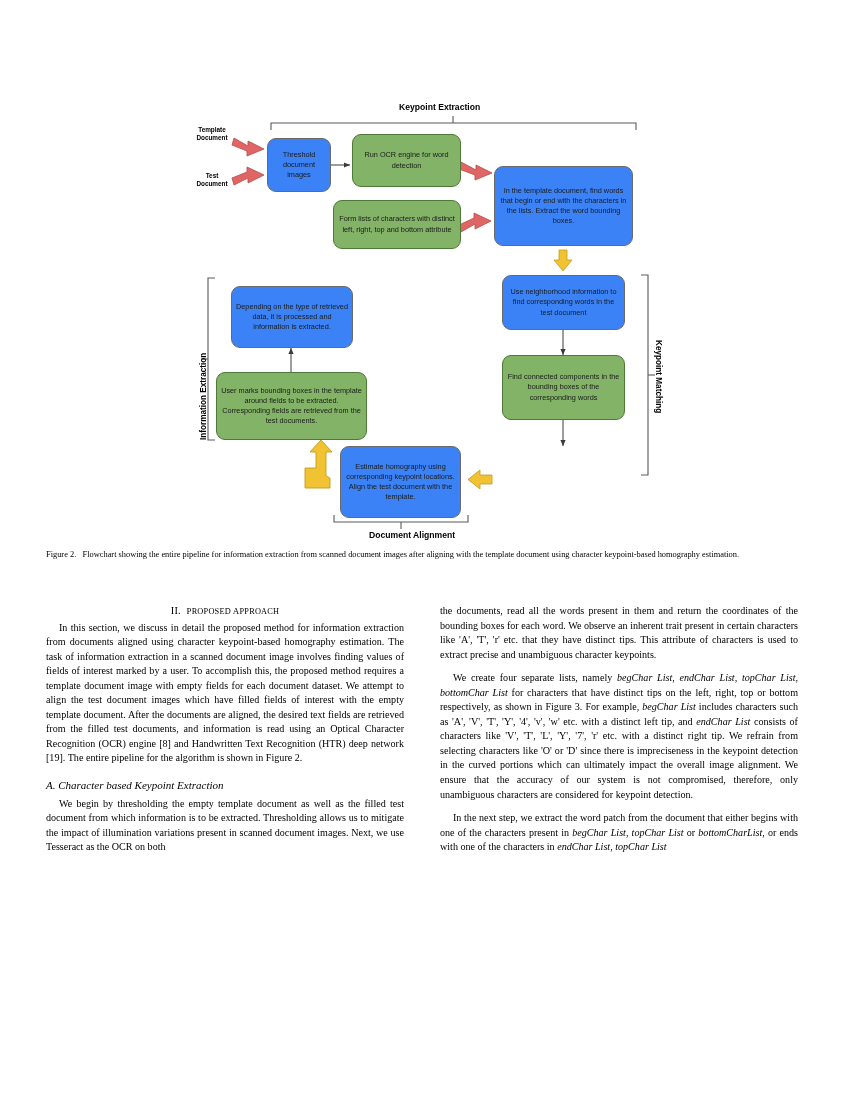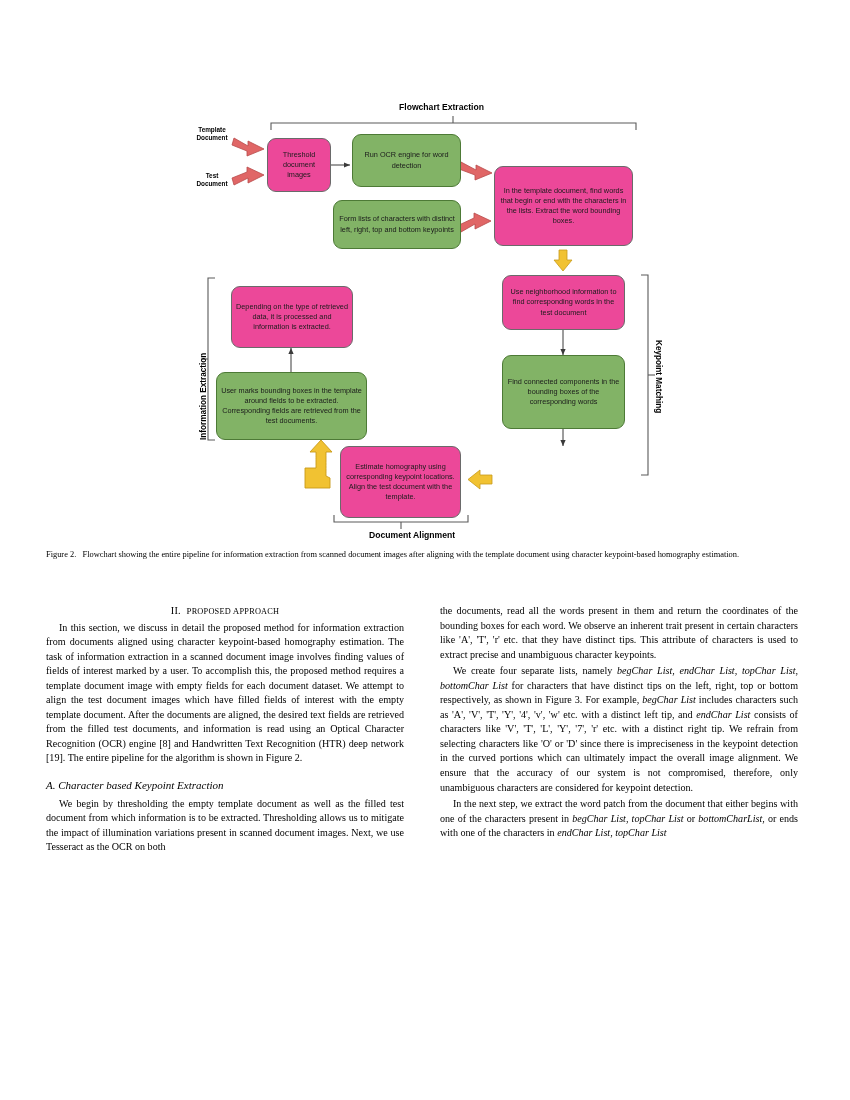--- a/index.html
+++ b/index.html
@@ -41,21 +41,21 @@
     display: flex;
     align-items: center;
     justify-content: center;
     text-align: center;
     font-family: "Liberation Sans", "DejaVu Sans", sans-serif;
     font-size: 7.3px;
     line-height: 10.2px;
     color: #1b1b1b;
     padding: 2px 4px;
   }
-  .fbox.blue  { background: #ec4899; border-color: #6a6a6a; }
+  .fbox.blue  { background: #3b82f6; border-color: #6a6a6a; }
   .fbox.green { background: #7fb069; background: #82b366; border-color: #4d7a36; }
   .fbox span { display: block; }
 
   .vlabel {
     position: absolute;
     font-family: "Liberation Sans", "DejaVu Sans", sans-serif;
     font-weight: bold;
     font-size: 8.2px;
     color: #000;
     white-space: nowrap;
@@ -120,21 +120,21 @@
     margin: 12px 0 4px 0;
     text-align: left;
   }
 
   p.body {
     margin: 0 0 0 0;
     text-indent: 13px;
     text-align: justify;
     hyphens: none;
   }
-  p.body + p.body { margin-top: 2px; }
+  p.body + p.body { margin-top: 9px; }
 
   .mono-it {
     font-family: "Liberation Serif", "DejaVu Serif", serif;
     font-style: italic;
   }
 </style>
 </head>
 <body>
 
 <div class="page">
@@ -201,21 +201,21 @@
 
       <g fill="#e06666" stroke="#b84a4a" stroke-width="0.8">
         <path d="M461,72 L476,80 L476,75 L492,83 L475,90 L475,85 L459,79 z"></path>
       </g>
 
       <g fill="#e06666" stroke="#b84a4a" stroke-width="0.8">
         <path d="M459,135 L474,128 L474,123 L491,131 L475,139 L475,134 L461,142 z"></path>
       </g>
     </svg>
 
-    <div class="hlabel" style="left:399px; top:12px;">Flowchart Extraction</div>
+    <div class="hlabel" style="left:399px; top:12px;">Keypoint Extraction</div>
 
     <div class="hlabel" style="left:357px; top:440px;margin-left:12px;">Document Alignment</div>
 
     <div class="vlabel rot-ccw" style="left:199px; top:350px;">Information Extraction</div>
 
     <div class="vlabel rot-cw" style="left:663px; top:250px;">Keypoint Matching</div>
 
     <div class="smalllabel" style="left:186px; top:36px; width:52px;">
       <span>Template</span><br>
       <span>Document</span>
@@ -227,32 +227,32 @@
 
     <div class="fbox blue" style="left:267px; top:48px; width:64px; height:54px;">
       <span>Threshold document images</span>
     </div>
 
     <div class="fbox green" style="left:352px; top:44px; width:109px; height:53px;">
       <span>Run OCR engine for word detection</span>
     </div>
 
     <div class="fbox green" style="left:333px; top:110px; width:128px; height:49px;">
-      <span>Form lists of characters with distinct left, right, top and bottom keypoints</span>
+      <span>Form lists of characters with distinct left, right, top and bottom attribute</span>
     </div>
 
     <div class="fbox blue" style="left:494px; top:76px; width:139px; height:80px;">
       <span>In the template document, find words that begin or end with the characters in the lists. Extract the word bounding boxes.</span>
     </div>
 
     <div class="fbox blue" style="left:502px; top:185px; width:123px; height:55px;">
       <span>Use neighborhood information to find corresponding words in the test document</span>
     </div>
 
-    <div class="fbox green" style="left:502px; top:265px; width:123px; height:74px;">
+    <div class="fbox green" style="left:502px; top:265px; width:123px; height:65px;">
       <span>Find connected components in the bounding boxes of the corresponding words</span>
     </div>
 
 
     <div class="fbox blue" style="left:340px; top:356px; width:121px; height:72px;">
       <span>Estimate homography using corresponding keypoint locations. Align the test document with the template.</span>
     </div>
 
     <div class="fbox green" style="left:216px; top:282px; width:151px; height:68px;">
       <span>User marks bounding boxes in the template around fields to be extracted. Corresponding fields are retrieved from the test documents.</span>

